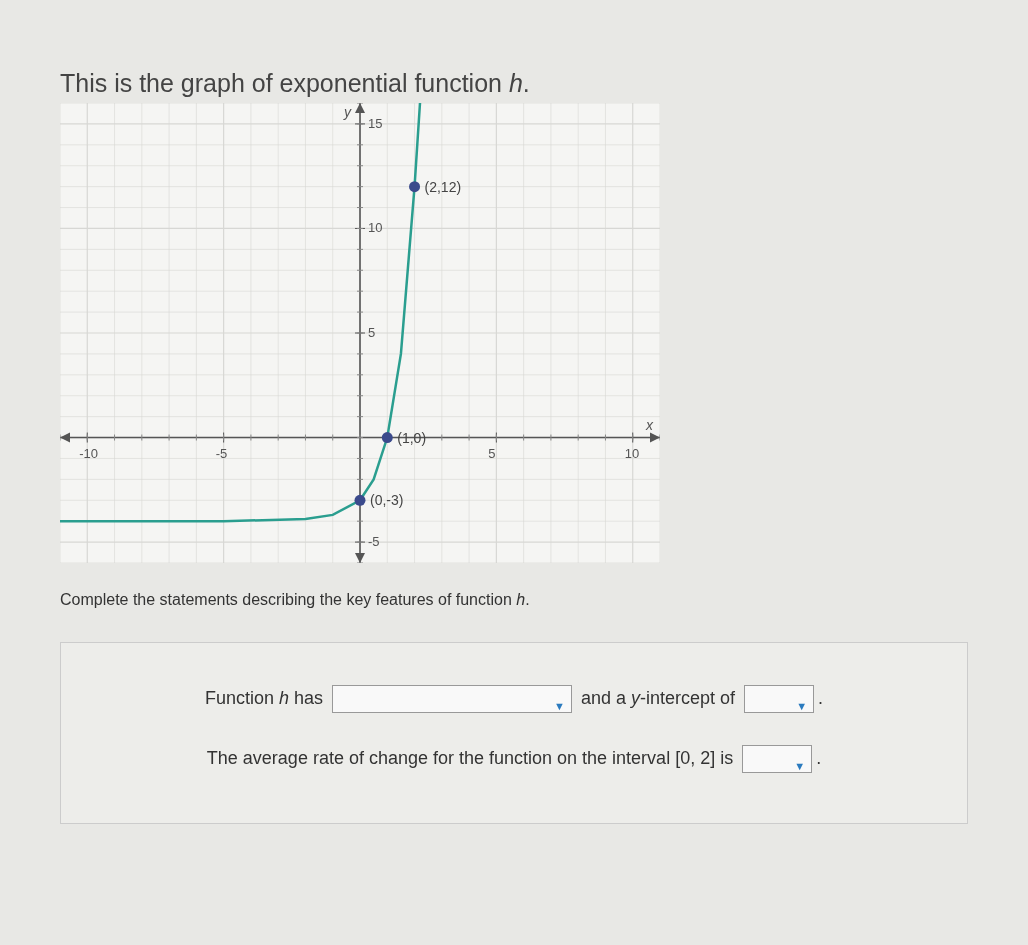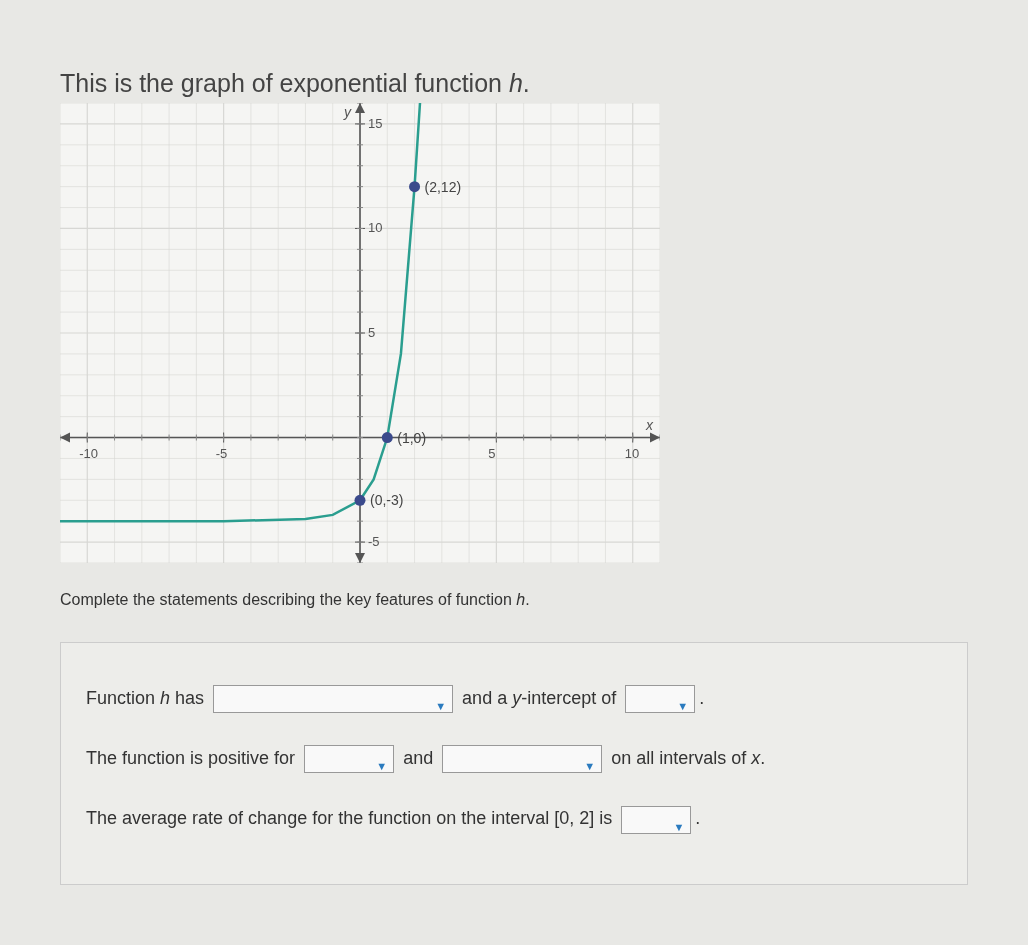--- a/index.html
+++ b/index.html
@@ -20,21 +20,21 @@
     position: relative;
     margin-bottom: 25px;
   }
   .complete { color: #333; font-size: 16px; margin: 25px 0 30px; }
   .answer-box {
     border: 1px solid #ccc;
     background: #ededea;
     padding: 30px 25px;
     line-height: 2.8;
   }
-  .answer-box p { margin: 0 0 10px 0; }
+  .answer-box p { margin: 0 0 10px 0; text-align: center; }
   .dd {
     display: inline-block;
     border: 1px solid #999;
     background: #f9f9f9;
     min-width: 50px;
     height: 28px;
     vertical-align: middle;
     position: relative;
     padding: 0 26px 0 8px;
     box-sizing: border-box;
@@ -197,23 +197,16 @@
 </p>
 
 <div class="answer-box">
   <p>
     <span>Function </span><span class="italic">h</span><span> has </span>
     <span class="dd wide"></span>
     <span> and a </span><span class="italic">y</span><span>-intercept of </span>
     <span class="dd small"></span><span>.</span>
   </p>
   <p>
-    <span>The function is positive for </span>
-    <span class="dd sm2"></span>
-    <span> and </span>
-    <span class="dd med"></span>
-    <span> on all intervals of </span><span class="italic">x</span><span>.</span>
-  </p>
-  <p>
     <span>The average rate of change for the function on the interval [0, 2] is </span>
     <span class="dd small"></span><span>.</span>
   </p>
 </div>
 
 </body></html>

